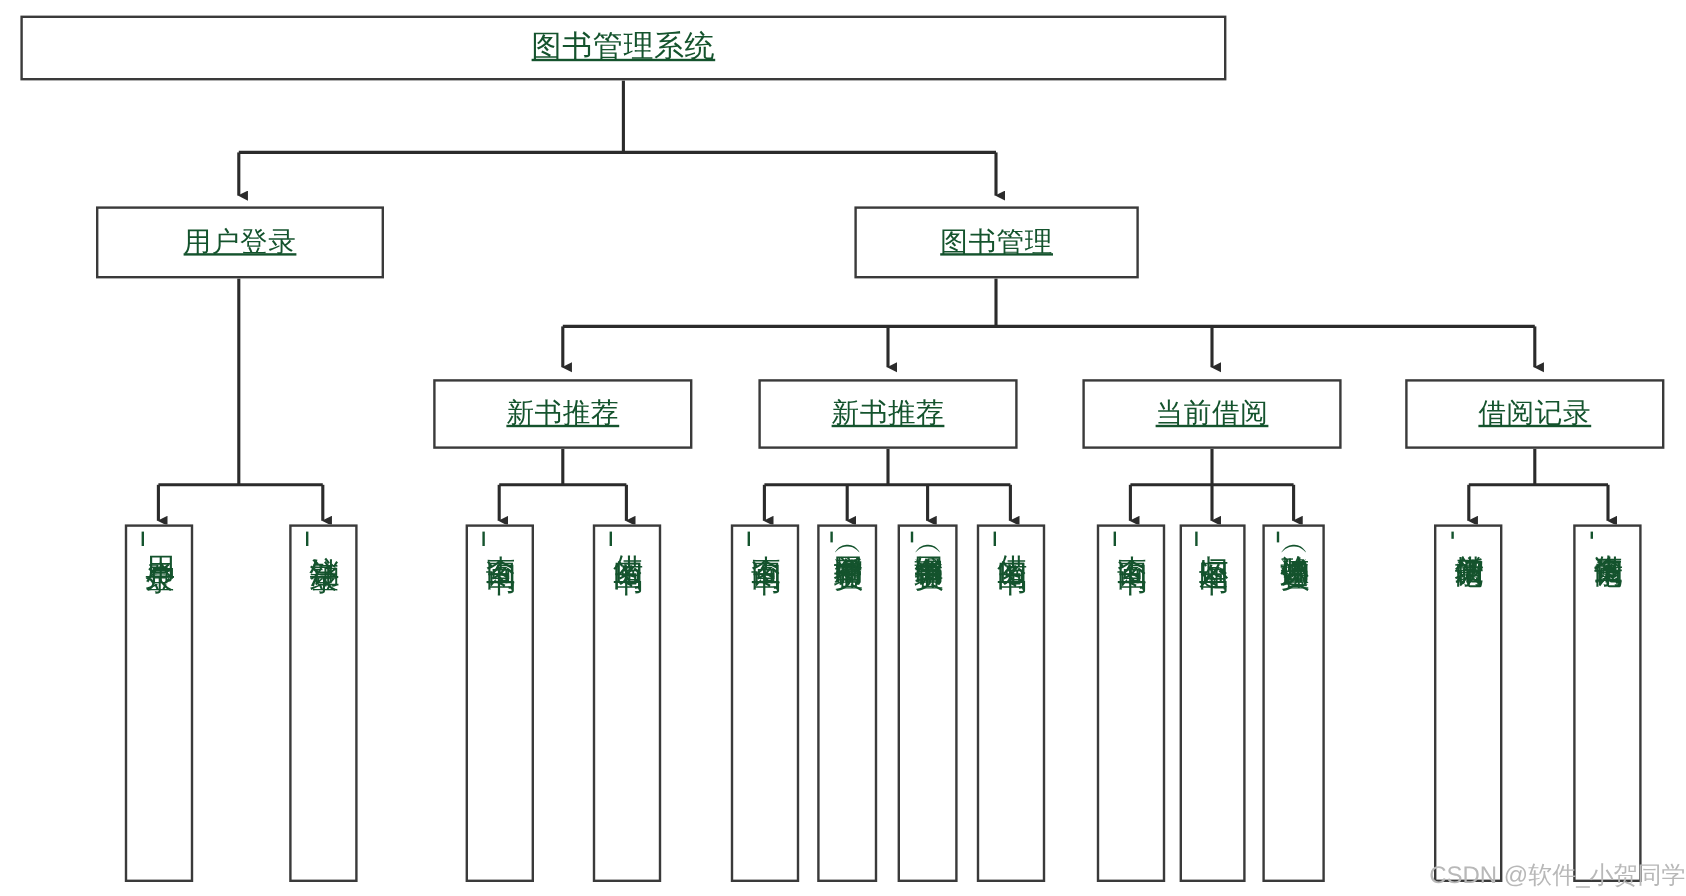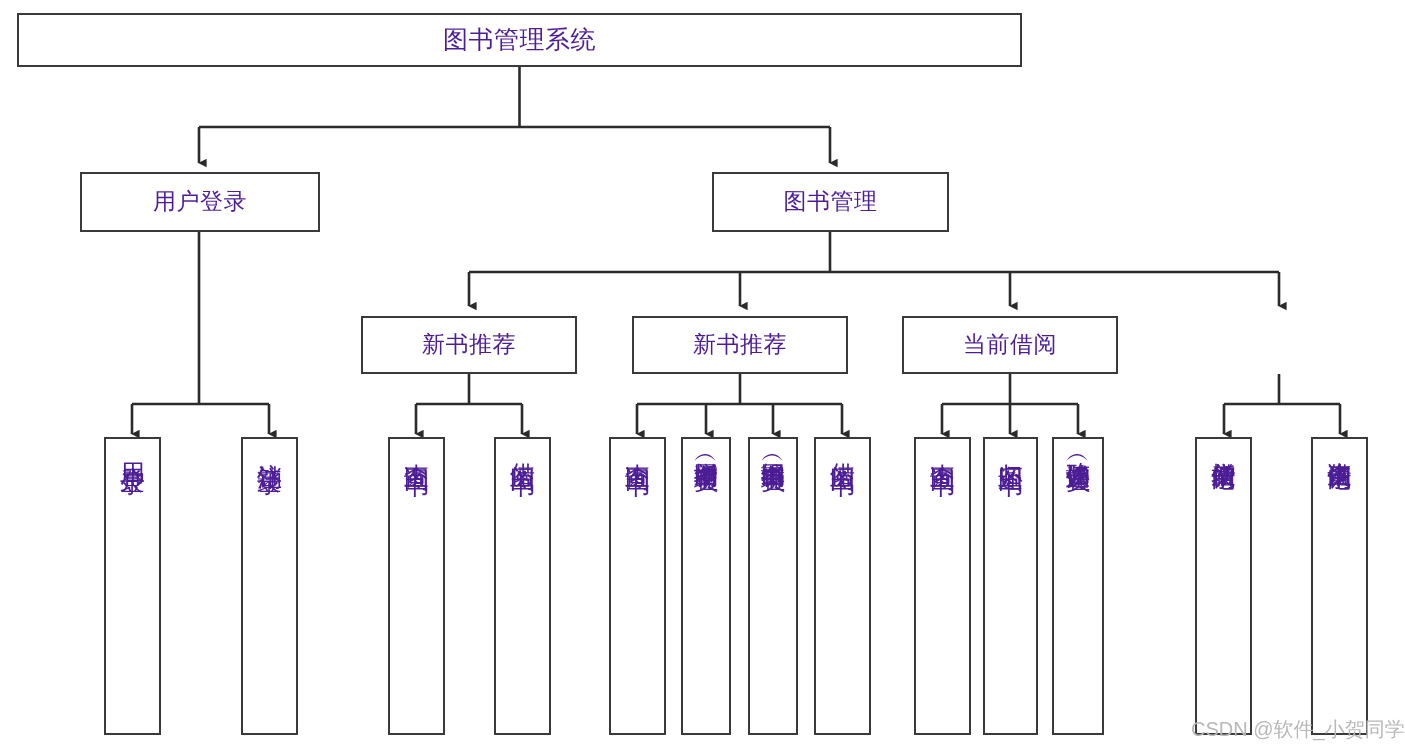--- a/index.html
+++ b/index.html
@@ -30,24 +30,25 @@
     position: absolute;
     box-sizing: border-box;
     background: #ffffff;
     border: 2.5px solid #3a3a3a;
     display: flex;
     align-items: center;
     justify-content: center;
     z-index: 2;
   }
   .node-label {
-    color: #4c1d95;
+    color: #14532d;
     text-align: center;
     line-height: 1.18;
     white-space: pre-line;
+    text-decoration: underline;
   }
   
   .node.horiz .node-label {
     font-size: 23px;
     letter-spacing: 0.5px;
   }
   .node.root .node-label {
     font-size: 25px;
   }
   
@@ -150,20 +151,23 @@
   </div>
 
   <div class="node horiz" style="left:632px; top:316px; width:216px; height:58px;">
     <span class="node-label">新书推荐</span>
   </div>
 
   <div class="node horiz" style="left:902px; top:316px; width:216px; height:58px;">
     <span class="node-label">当前借阅</span>
   </div>
 
+  <div class="node horiz" style="left:1171px; top:316px; width:216px; height:58px;">
+    <span class="node-label">借阅记录</span>
+  </div>
 
   <div class="node vert" style="left:104px; top:437px; width:57px; height:298px;">
     <span class="node-label">用户登录</span>
   </div>
 
   <div class="node vert" style="left:241px; top:437px; width:57px; height:298px;">
     <span class="node-label">注销登录</span>
   </div>
 
   <div class="node vert" style="left:388px; top:437px; width:57px; height:298px;">

